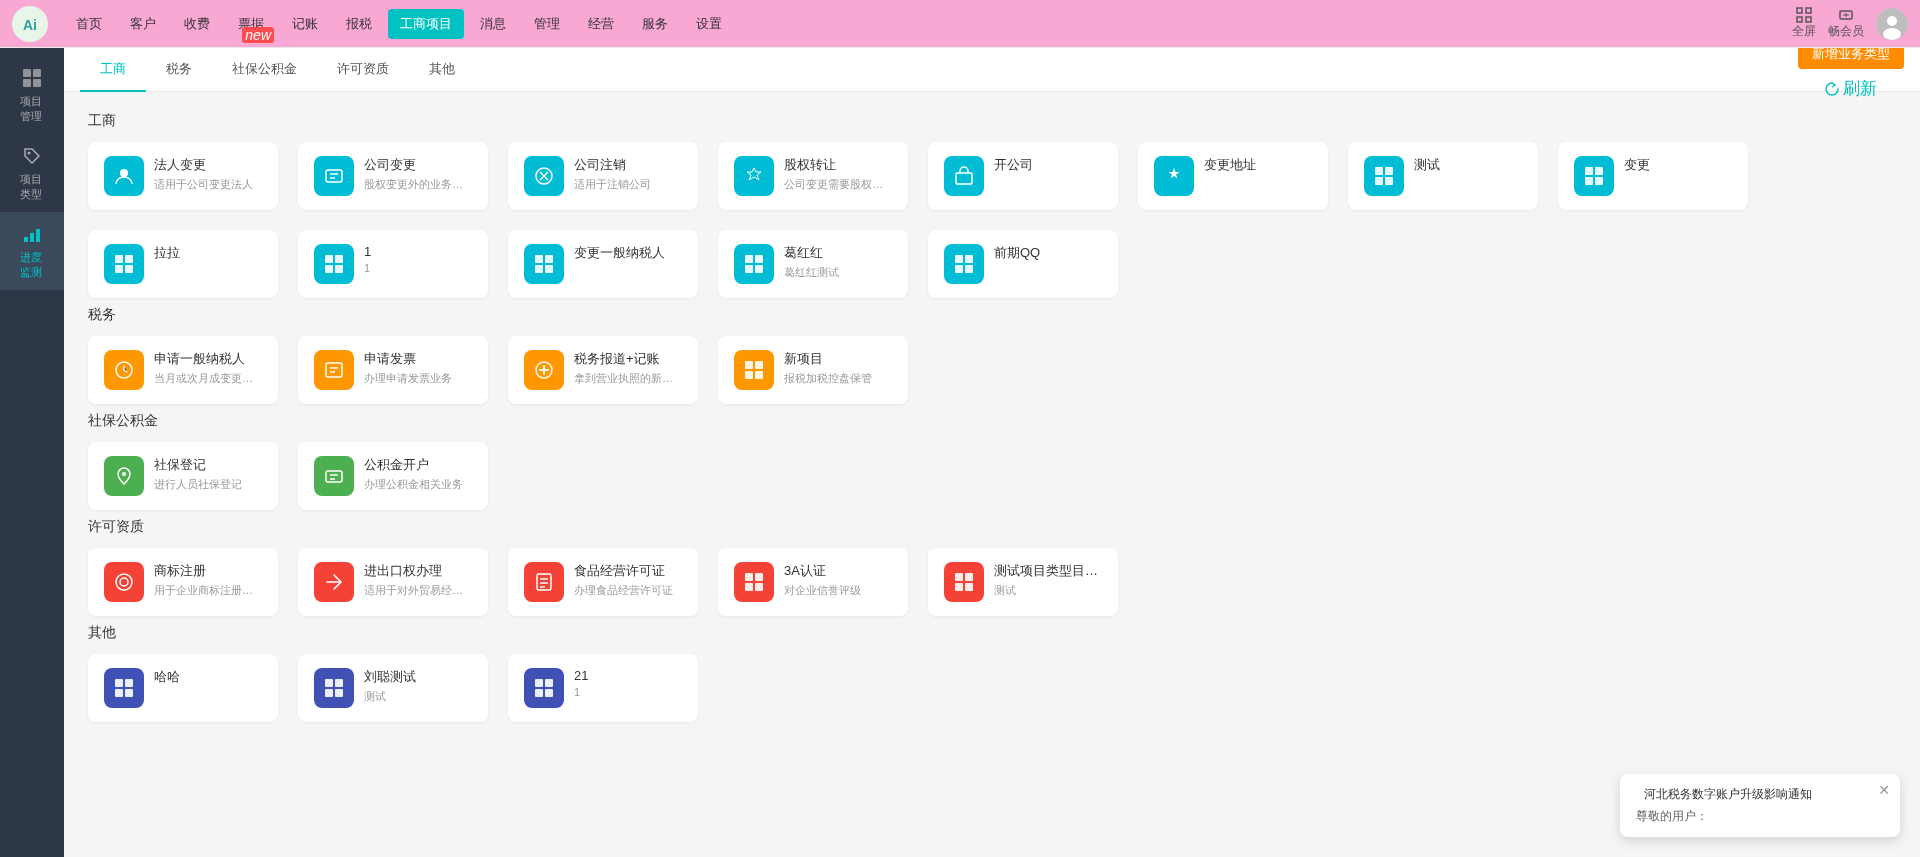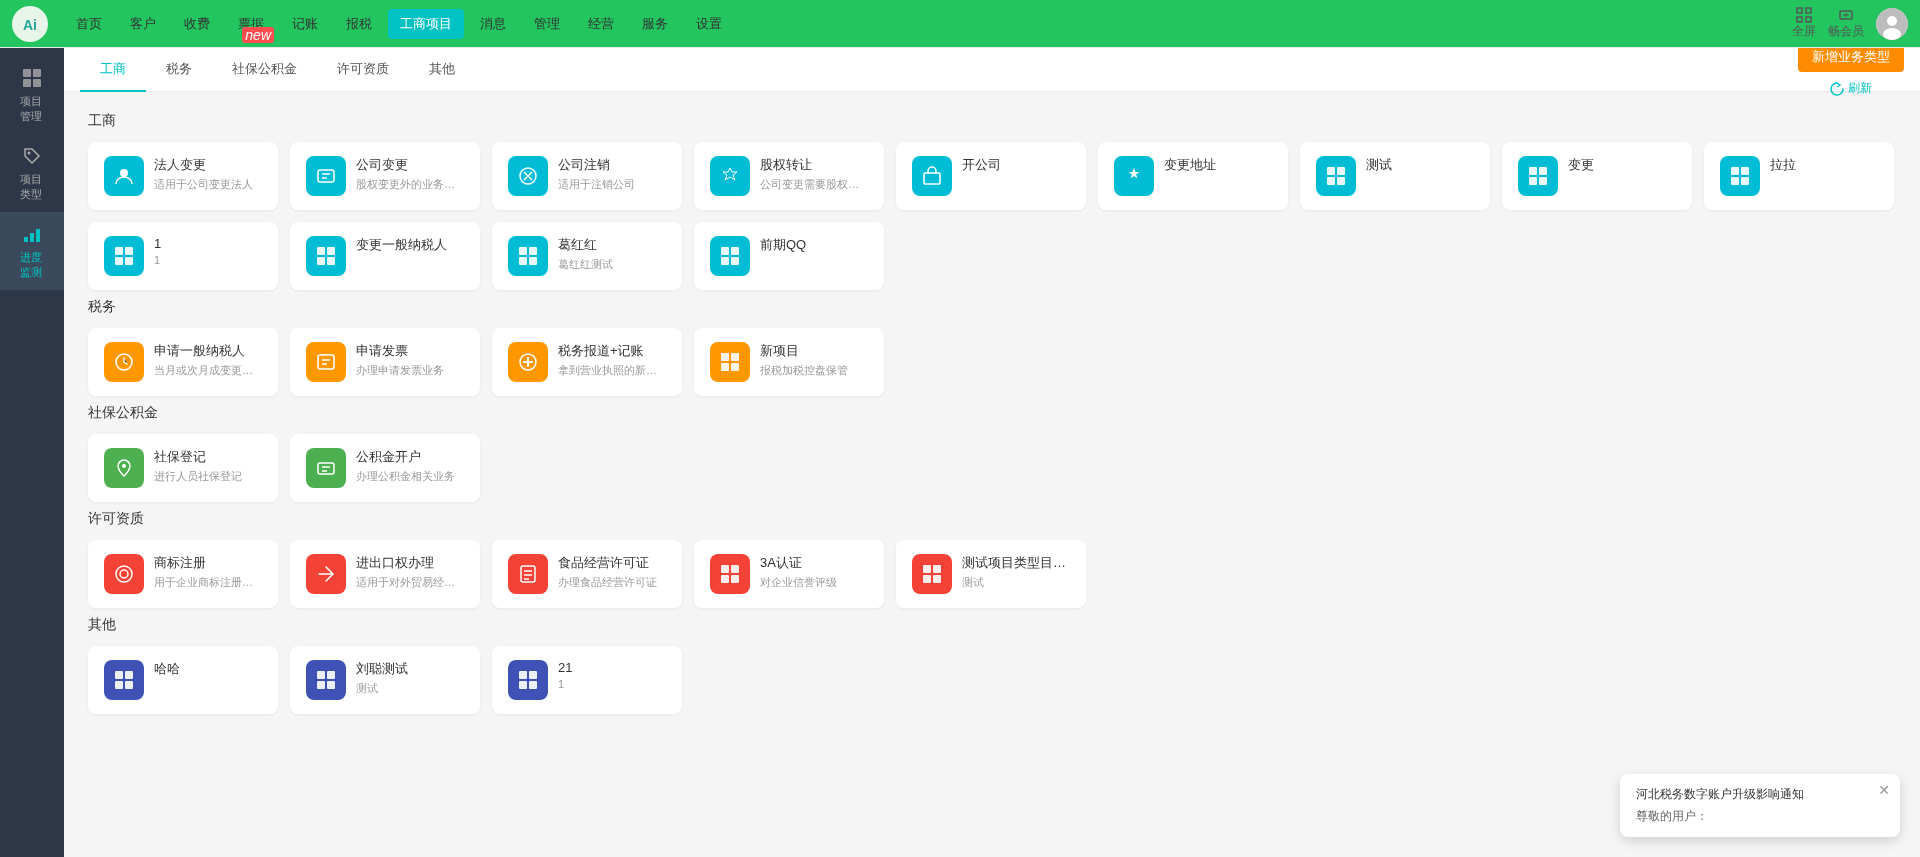--- a/index.html
+++ b/index.html
@@ -1,20 +1,20 @@
 <!DOCTYPE html>
 <html><head>
   <meta charset="utf-8">
   <style>
     * { box-sizing: border-box; margin: 0; padding: 0; }
     body { font-family: 'Microsoft YaHei', sans-serif; font-size: 13px; background: #f5f5f5; color: #333; display: flex; flex-direction: column; height: 100vh; overflow: hidden; }
 
     
     .topnav {
-      background: #22c55e;
+      background: #f9a8d4;
       height: 48px;
       display: flex;
       align-items: center;
       padding: 0 12px;
       border-bottom: 1px solid #e8e8e8;
       flex-shrink: 0;
       position: relative;
       z-index: 10;
     }
     .topnav-logo {
@@ -172,21 +172,21 @@
       font-size: 13px;
       cursor: pointer;
       white-space: nowrap;
     }
     .btn-refresh {
       display: flex;
       align-items: center;
       gap: 4px;
       color: #00c2c2;
       cursor: pointer;
-      font-size: 12px;
+      font-size: 17px;
       background: none;
       border: none;
     }
 
     
     .main-scroll {
       flex: 1;
       overflow-y: auto;
       padding: 16px 24px;
     }
@@ -200,21 +200,21 @@
       margin-top: 4px;
     }
     .section-title:not(:first-child) {
       margin-top: 20px;
     }
 
     
     .cards-grid {
       display: flex;
       flex-wrap: wrap;
-      gap: 12px;
+      gap: 20px;
       margin-bottom: 8px;
     }
     .card {
       background: #fff;
       border-radius: 8px;
       padding: 14px 16px;
       width: 190px;
       display: flex;
       align-items: flex-start;
       gap: 10px;
@@ -271,20 +271,21 @@
       box-shadow: 0 4px 12px rgba(0,0,0,0.15);
       padding: 12px 16px;
       width: 280px;
       font-size: 12px;
       z-index: 100;
     }
     .notification-header {
       font-weight: 500;
       color: #333;
       margin-bottom: 4px;
+      margin-left: 8px;
     }
     .notification-body {
       color: #666;
       line-height: 1.5;
     }
     .notification-close {
       position: absolute;
       top: 8px;
       right: 10px;
       cursor: pointer;

